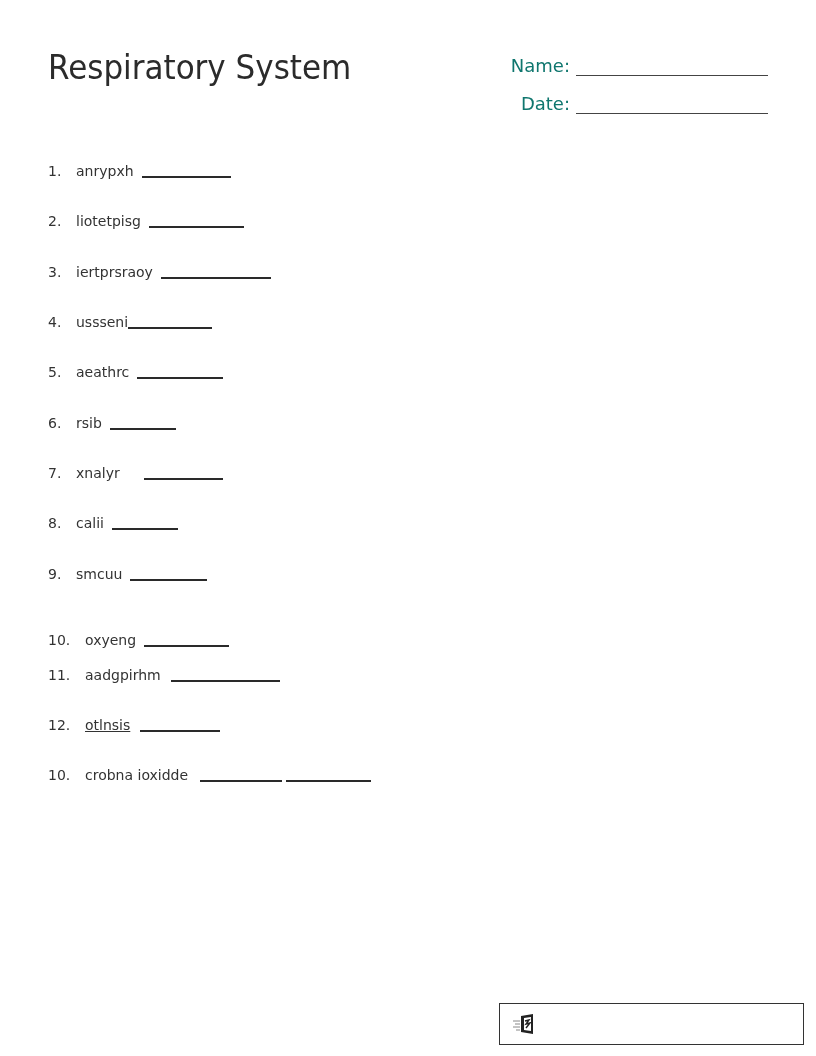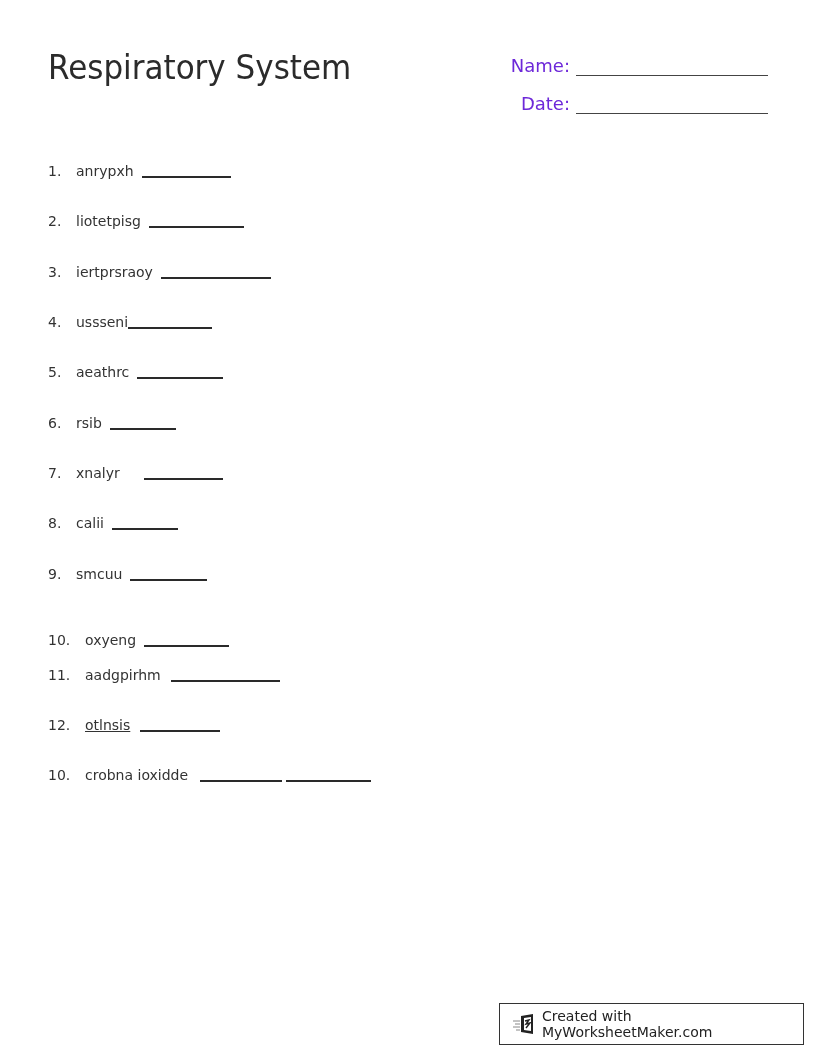--- a/index.html
+++ b/index.html
@@ -28,21 +28,21 @@
       transform: scaleX(0.94);
       transform-origin: left top;
     }
     .field {
       position: absolute;
       display: flex;
       align-items: flex-end;
     }
     .field-label {
       font-size: 18px;
-      color: #6d28d9;
+      color: #0f766e;
       width: 62px;
       text-align: right;
       margin-right: 6px;
       line-height: 20px;
     }
     .field-line {
       width: 192px;
       height: 0;
       border-bottom: 1.5px solid #444444;
       margin-bottom: 0px;
@@ -186,14 +186,13 @@
     <svg width="24" height="22" viewBox="0 0 24 22">
       <line x1="1" y1="8" x2="8" y2="8" stroke="#888" stroke-width="1"></line>
       <line x1="3" y1="11" x2="8" y2="11" stroke="#888" stroke-width="1"></line>
       <line x1="1" y1="14" x2="8" y2="14" stroke="#888" stroke-width="1"></line>
       <line x1="4" y1="17" x2="8" y2="17" stroke="#888" stroke-width="1"></line>
       <polygon points="9,3 21,1 21,21 9,19" fill="#222"></polygon>
       <polygon points="12,5 19,4 19,18 12,17" fill="#fff"></polygon>
       <path d="M13,8 L17,7 L14,11 L18,10 L14,15" stroke="#222" stroke-width="1.4" fill="none"></path>
     </svg>
   </span>
-  <span>Created with MyWorksheetMaker.com</span>
 </div>
 
 </body></html>

